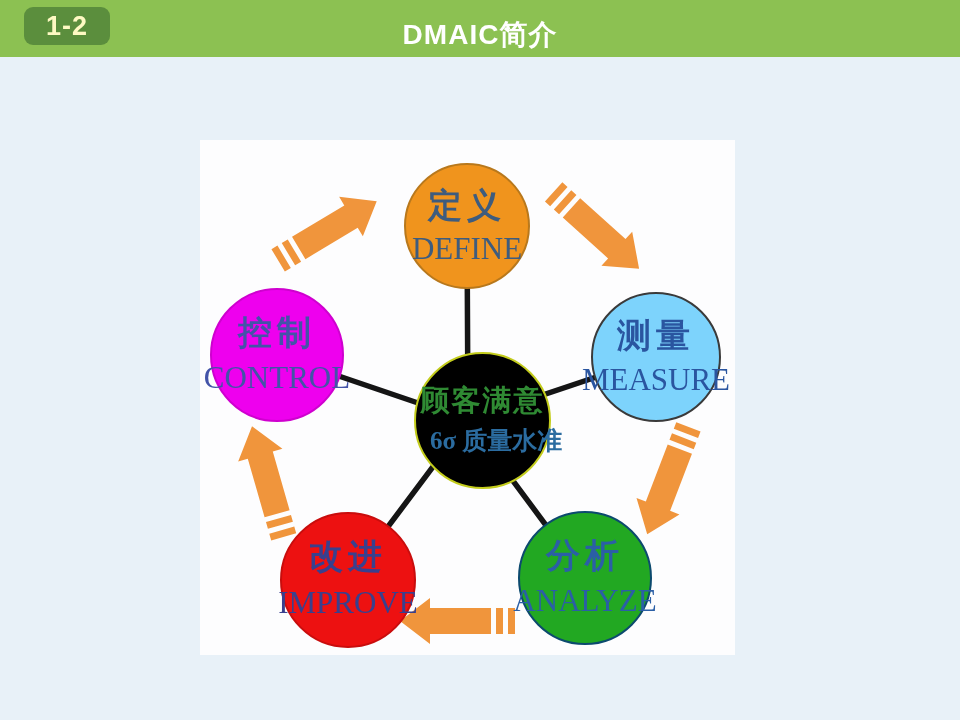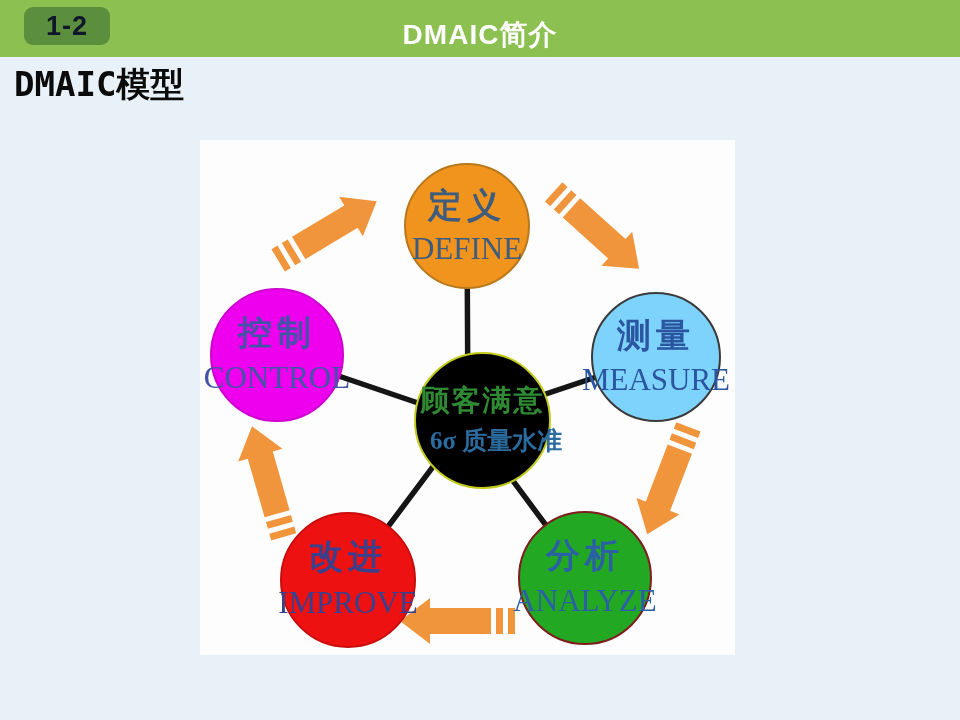--- a/index.html
+++ b/index.html
@@ -2,21 +2,21 @@
 <html><head>
 <meta charset="utf-8">
 <style>
   html,body{margin:0;padding:0;}
   body{width:960px;height:720px;overflow:hidden;font-family:"Liberation Sans",sans-serif;}
   .slide{position:relative;width:960px;height:720px;background:#e8f1f8;}
 
   
   .header-bar{position:absolute;left:0;top:0;width:960px;height:57px;background:#8cc152;}
   .slide-badge{position:absolute;left:24px;top:7px;width:86px;height:38px;background:#5b8e3d;
-    border-radius:9px;color:#0f172a;font-size:27px;font-weight:bold;display:flex;
+    border-radius:9px;color:#fef9c3;font-size:27px;font-weight:bold;display:flex;
     align-items:center;justify-content:center;letter-spacing:1px;}
   .slide-title{position:absolute;left:0;top:0;width:960px;height:69px;display:flex;
     align-items:center;justify-content:center;color:#ffffff;font-size:28px;font-weight:bold;
     letter-spacing:1px;}
 
   
   .page-heading{position:absolute;left:14px;top:62px;font-size:34px;font-weight:bold;
     color:#0b0b0b;font-family:"DejaVu Sans Mono","Liberation Sans",sans-serif;letter-spacing:0px;}
 
   
@@ -27,21 +27,21 @@
   .node{position:absolute;border-radius:50%;box-sizing:border-box;}
   .node .zh{position:absolute;top:15%;left:0;width:100%;text-align:center;
     font-weight:600;font-size:34px;letter-spacing:5px;font-family:"Liberation Serif",serif;}
   .node .en{position:absolute;top:54%;left:-25%;width:150%;text-align:center;
     font-size:31px;white-space:nowrap;font-family:"Liberation Serif",serif;}
 
   .node-define {left:204px;top:23px; width:126px;height:126px;background:#f0941d;border:2px solid #b8781c;}
   .node-define .zh,.node-define .en{color:#3e5c7e;}
   .node-measure{left:391px;top:152px;width:130px;height:130px;background:#7dd3fc;border:2px solid #3a3a3a;}
   .node-measure .zh,.node-measure .en{color:#2a55a0;}
-  .node-analyze{left:318px;top:371px;width:134px;height:134px;background:#22a822;border:2px solid #7f1d1d;}
+  .node-analyze{left:318px;top:371px;width:134px;height:134px;background:#22a822;border:2px solid #0c4a6e;}
   .node-analyze .zh,.node-analyze .en{color:#2b5fa6;}
   .node-improve{left:80px; top:372px;width:136px;height:136px;background:#ed1111;border:2px solid #c90d0d;}
   .node-improve .zh,.node-improve .en{color:#39408e;}
   .node-control{left:10px; top:148px;width:134px;height:134px;background:#ee00ee;border:2px solid #cf00cf;}
   .node-control .zh,.node-control .en{color:#4353a8;}
 
   .node-center{left:200px;top:212px;width:137px;height:137px;background:#000000;border:2px solid #c3cc1c;margin-left:14px;}
   .node-center .line1{position:absolute;top:20%;left:0;width:100%;text-align:center;
     font-weight:600;font-size:29px;letter-spacing:2px;color:#2f8a33;font-family:"Liberation Serif",serif;}
   .node-center .line2{position:absolute;top:53%;left:-10%;width:120%;text-align:right;
@@ -50,21 +50,20 @@
 </head>
 <body>
 
 <div class="slide">
 
   <div class="header-bar">
     <div class="slide-title">DMAIC简介</div>
     <div class="slide-badge">1-2</div>
   </div>
 
-  <div class="page-heading">DMAIC模型</div>
 
   <div class="panel">
 
     <svg width="535" height="515" viewBox="0 0 535 515">
       <g stroke-width="5.5" stroke-linecap="round">
         <line x1="267" y1="86" x2="268" y2="280" stroke="#151515"></line>
         <line x1="456" y1="217" x2="268" y2="280" stroke="#151515"></line>
         <line x1="385" y1="438" x2="268" y2="280" stroke="#151515"></line>
         <line x1="148" y1="440" x2="268" y2="280" stroke="#151515"></line>
         <line x1="77" y1="215" x2="268" y2="280" stroke="#151515"></line>

